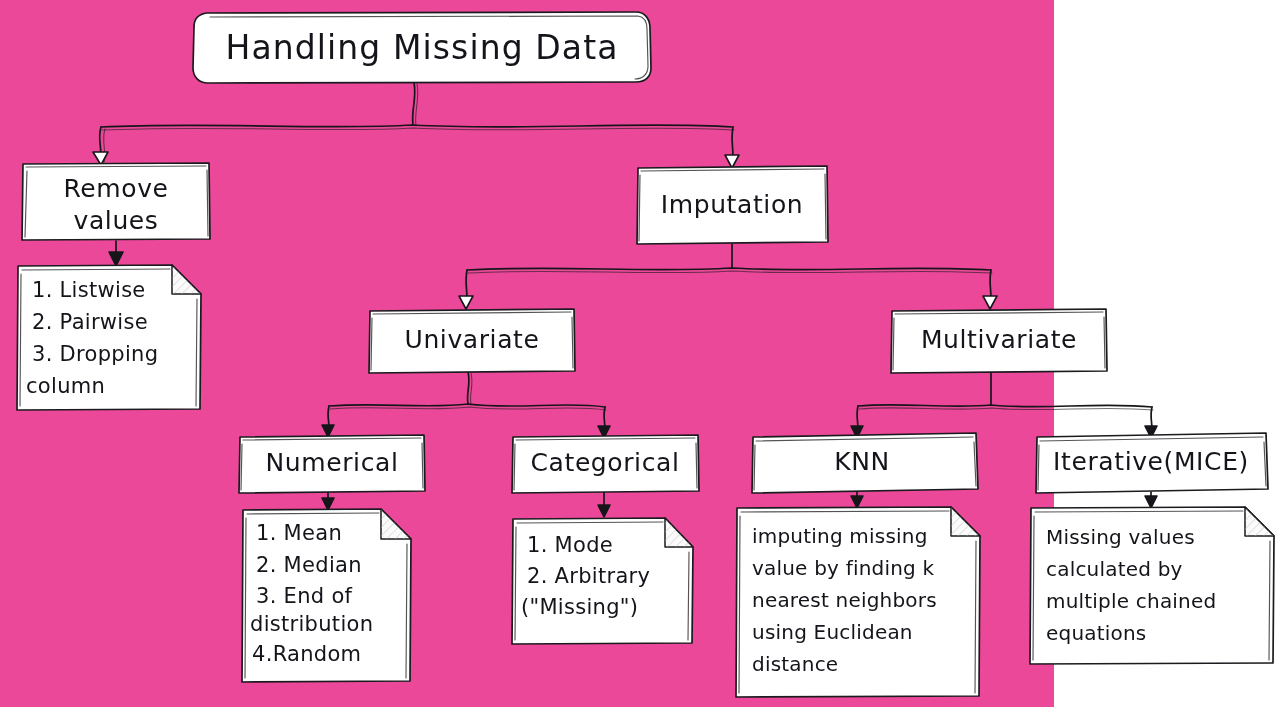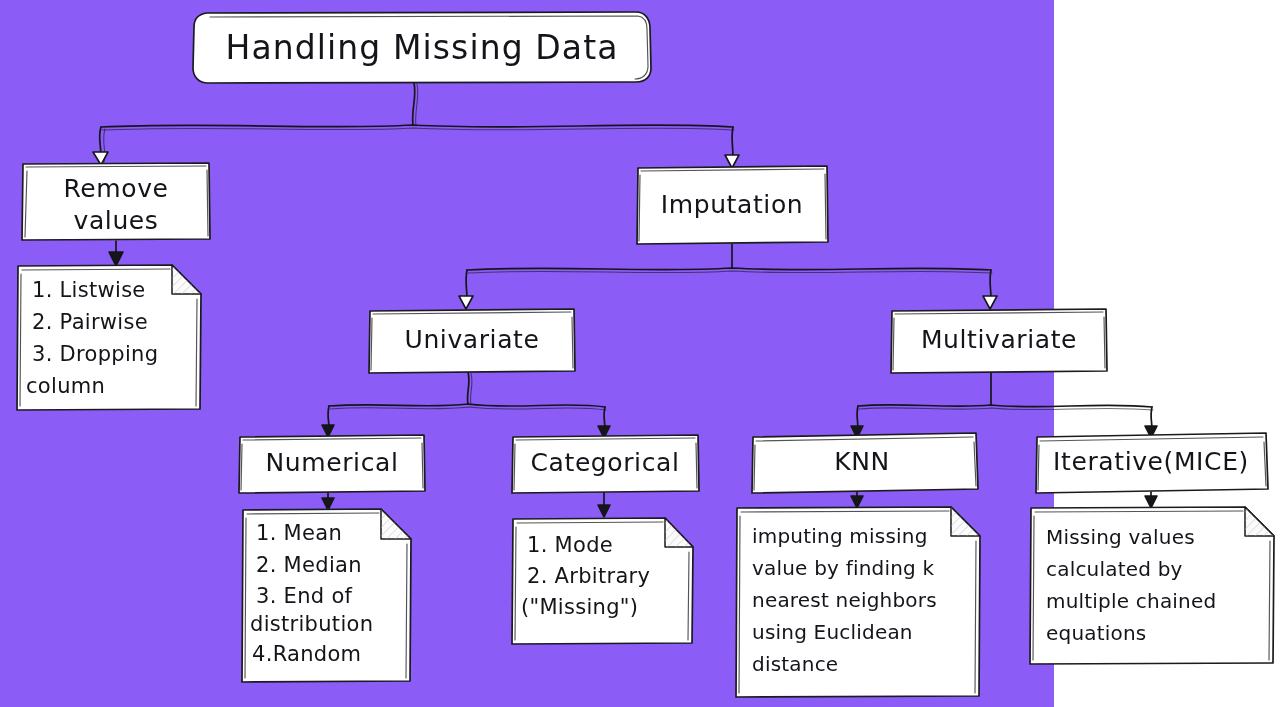--- a/index.html
+++ b/index.html
@@ -1,19 +1,19 @@
 <!DOCTYPE html>
 <html><head>
 <meta charset="utf-8">
 <title>Handling Missing Data</title>
 <style>
   html,body{margin:0;padding:0;background:#ffffff;}
   body{width:1286px;height:707px;overflow:hidden;
        font-family:"DejaVu Sans",sans-serif;}
-  #stage{position:relative;width:1054px;height:707px;background:#8b5cf6;}
+  #stage{position:relative;width:1054px;height:707px;background:#ec4899;}
   svg#diagram{position:absolute;left:0;top:0;width:1286px;height:707px;display:block;}
   .shape{fill:#ffffff;stroke:#1b1b1f;stroke-width:1.7;
          stroke-linecap:round;stroke-linejoin:round;}
   .shape2{fill:none;stroke:#1b1b1f;stroke-width:1.15;opacity:.75;
          stroke-linecap:round;stroke-linejoin:round;}
   .fold{fill:#fbfbfb;stroke:#1b1b1f;stroke-width:1.5;stroke-linejoin:round;}
   .hatch{stroke:#b9b9b9;stroke-width:.8;}
   .edge{fill:none;stroke:#16161a;stroke-width:1.7;
         stroke-linecap:round;stroke-linejoin:round;}
   .edge2{fill:none;stroke:#16161a;stroke-width:1.05;opacity:.6;

